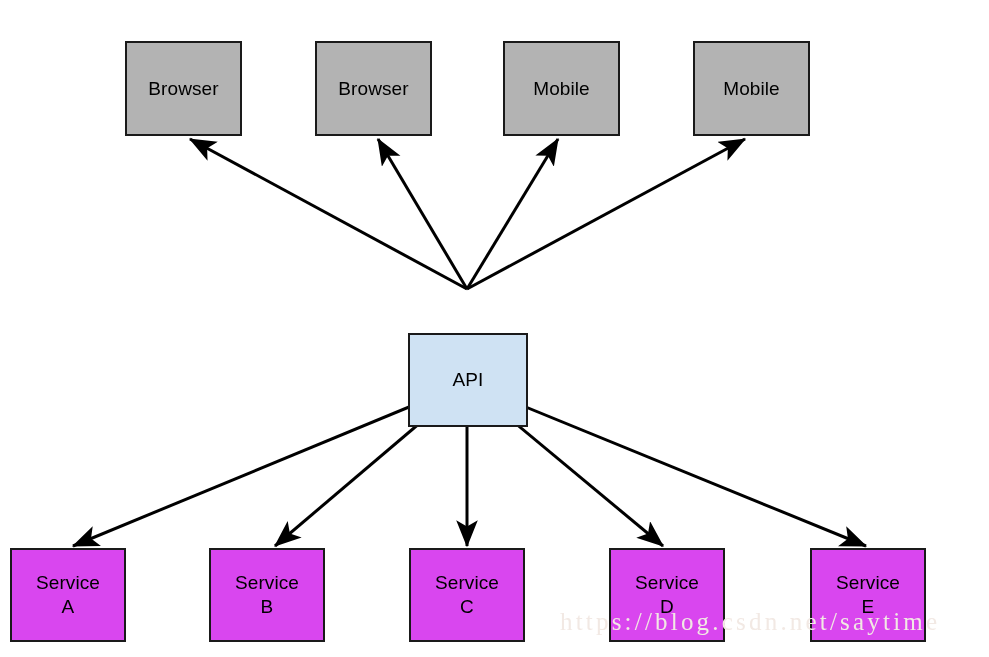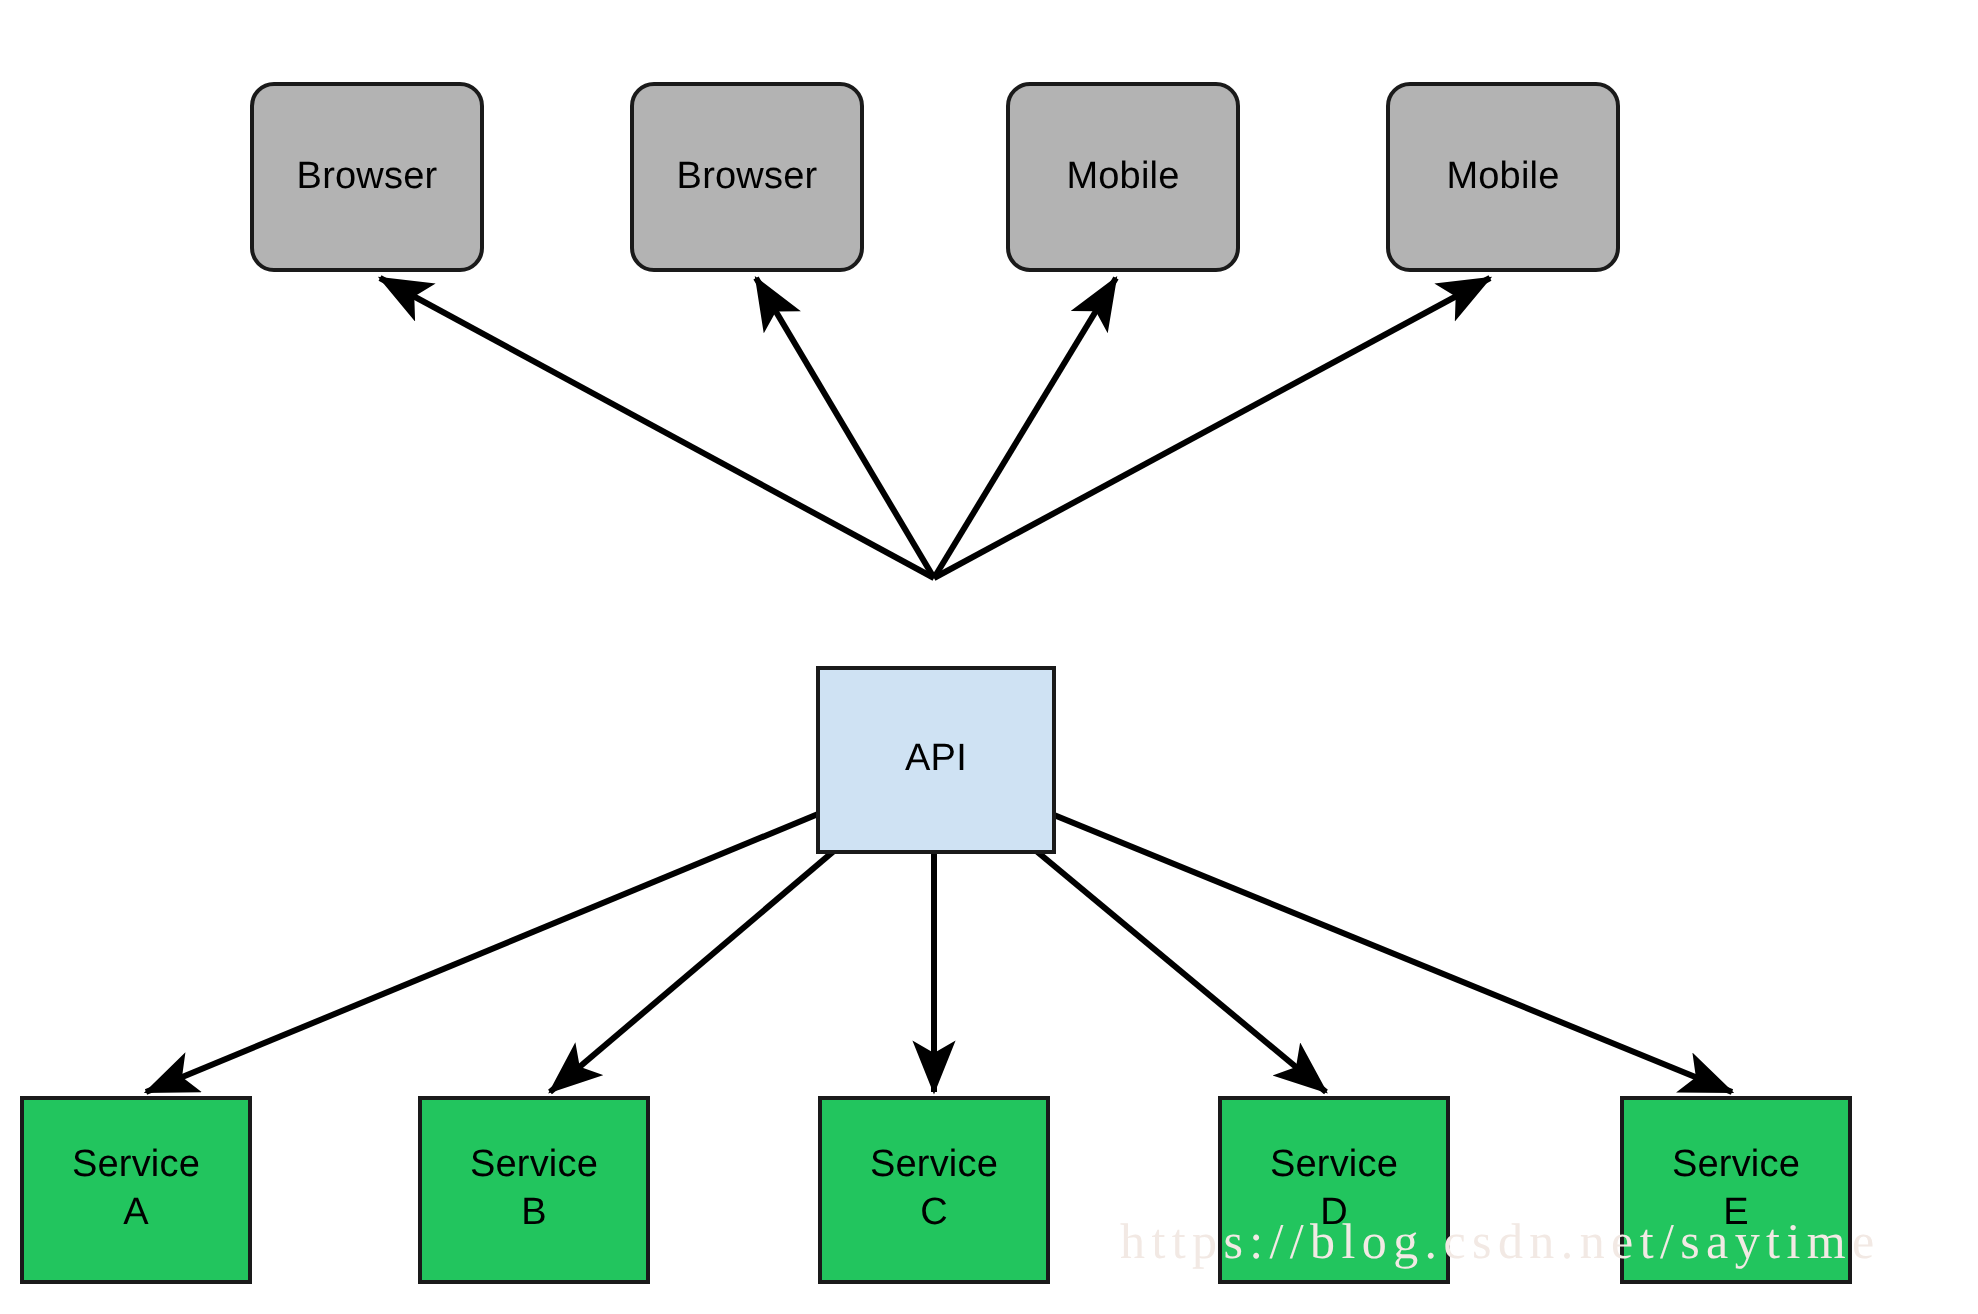--- a/index.html
+++ b/index.html
@@ -35,28 +35,27 @@
     text-align: center;
     font-size: 19px;
     line-height: 1.25;
     color: #000000;
     letter-spacing: 0.1px;
     white-space: pre-line;
     z-index: 3;
   }
   .node-client {
     background: #b3b3b3;
-    border-radius: 12px;
   }
   .node-api {
     background: #cfe2f3;
     margin-top: 44px;
   }
   .node-service {
-    background: #22c55e;
+    background: #d946ef;
   }
   .watermark {
     position: absolute;
     font-family: "Liberation Serif", serif;
     font-size: 25px;
     letter-spacing: 3.2px;
     color: #f2e9e4;
     white-space: nowrap;
     z-index: 5;
     user-select: none;

